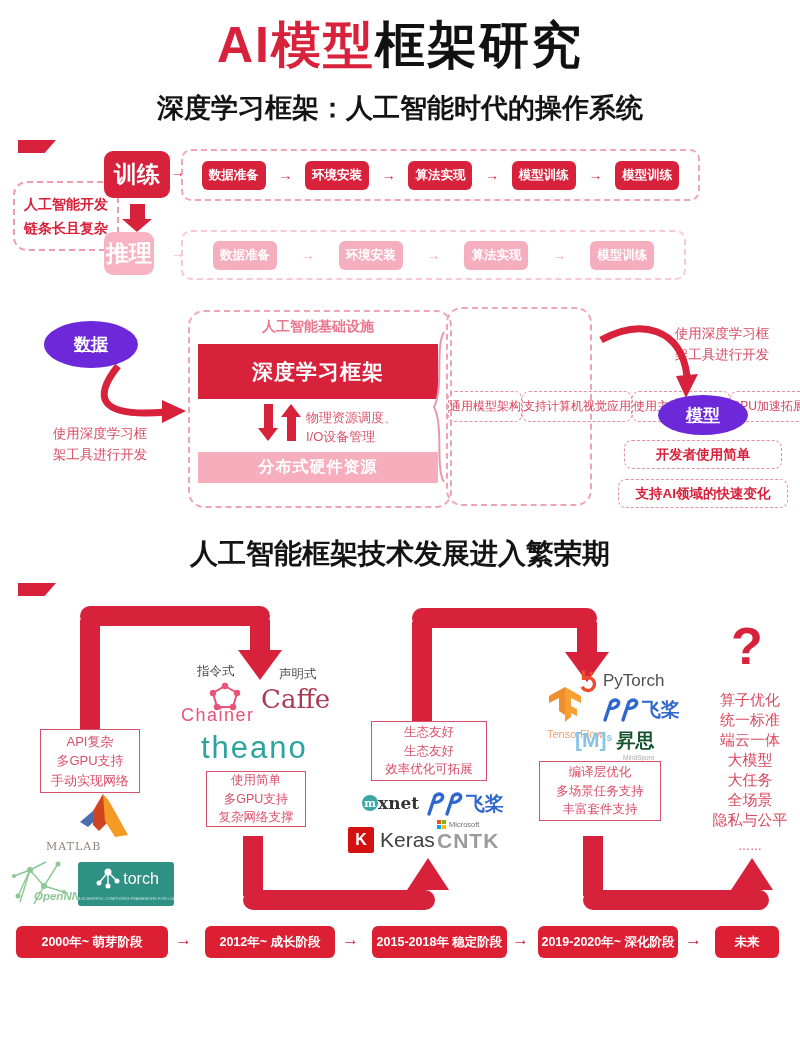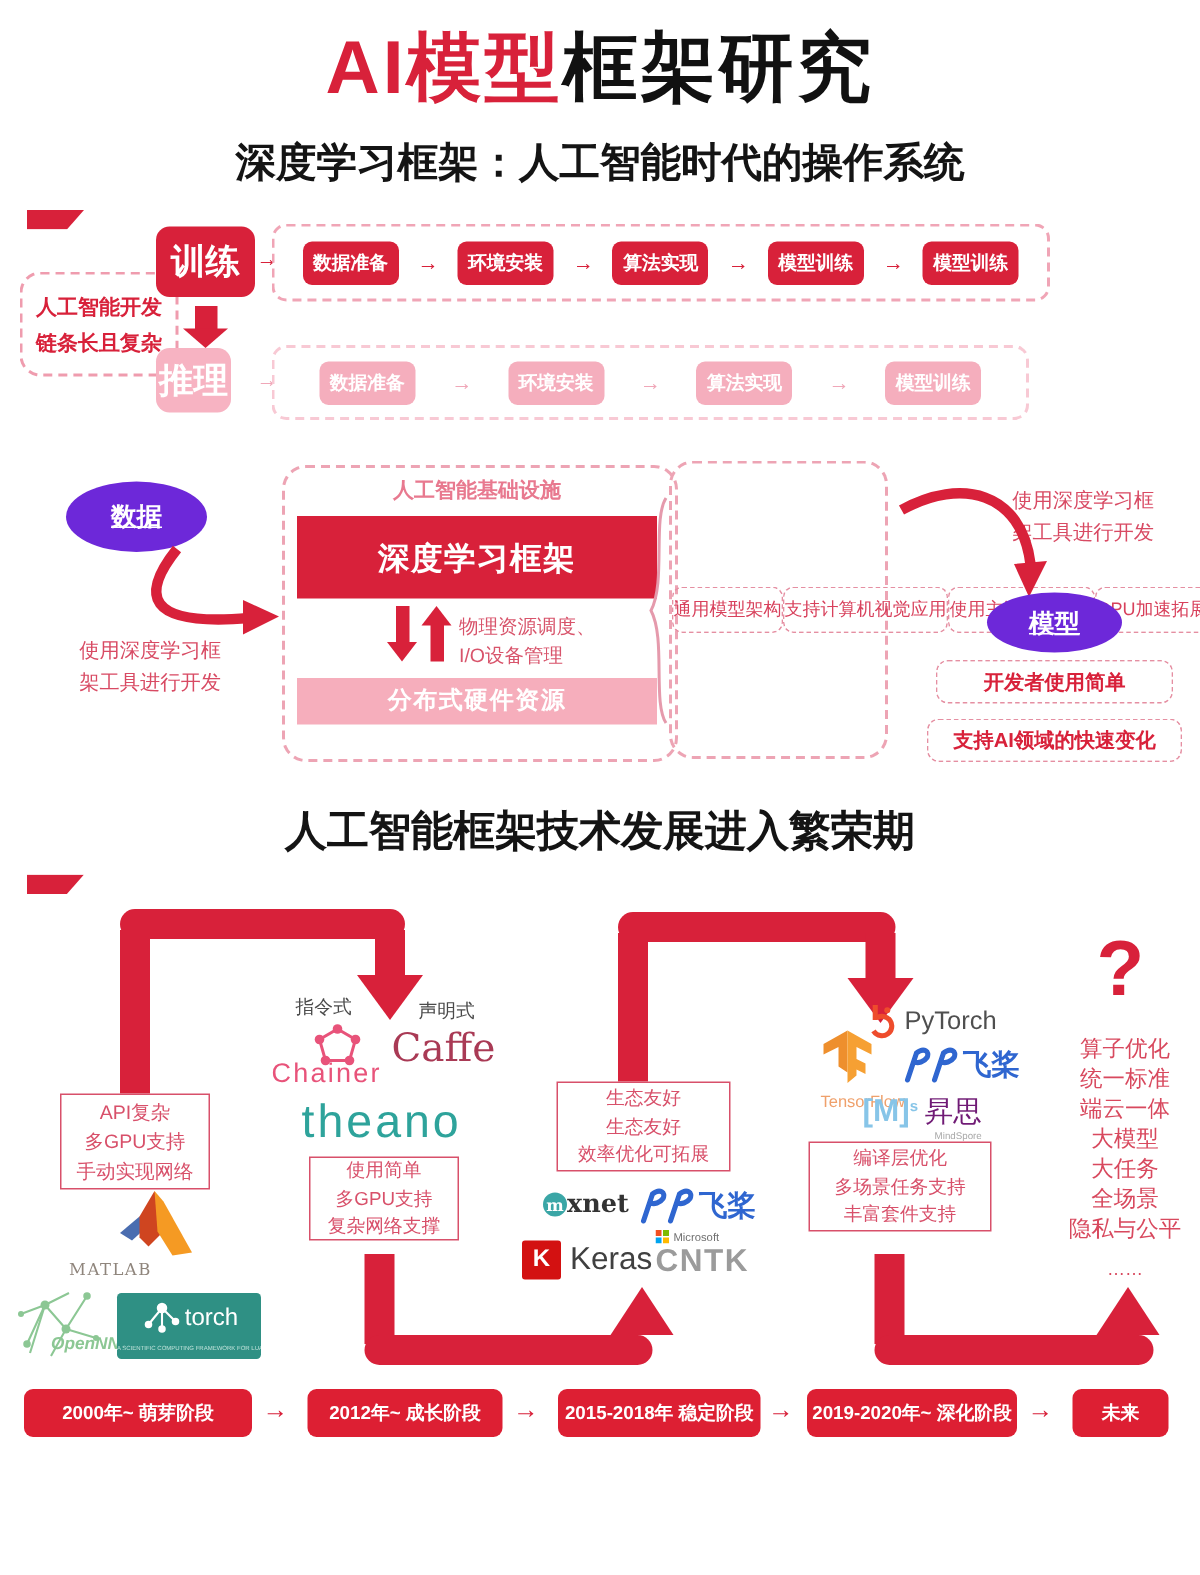--- a/index.html
+++ b/index.html
@@ -63,21 +63,21 @@
   .mxnet-text{font-family:"DejaVu Serif","Liberation Serif",serif;font-weight:bold;color:#333;font-size:17px;}
   .paddle-text{color:#2f66d0;font-size:19px;font-weight:bold;}
   .keras-sq{width:26px;height:26px;background:#d31111;border-radius:2px;color:#fff;font-weight:bold;font-size:16px;}
   .keras-text{color:#404040;font-size:21px;}
   .ms-text{color:#707070;font-size:7.5px;}
   .cntk-text{color:#9b9b9b;font-size:21px;font-weight:bold;letter-spacing:1px;}
   .pytorch-text{color:#4f4f4f;font-size:17px;}
   .tf-text{color:#efa06b;font-size:11px;}
   .msp-b{color:#87c5e8;font-size:21px;font-weight:bold;}
   .msp-s{color:#87c5e8;font-size:10px;font-weight:bold;vertical-align:super;}
-  .msp-cn{color:#701a75;font-size:19px;font-weight:normal;}
+  .msp-cn{color:#14532d;font-size:19px;font-weight:bold;}
   .msp-en{color:#a9a9a9;font-size:6.5px;}
 </style>
 </head>
 <body>
 
 <div class="canvas">
 
   <div class="abs subtitle">深度学习框架：人工智能时代的操作系统</div>
   <div class="abs main-title">
     <span class="red">AI模型</span><span>框架研究</span>

